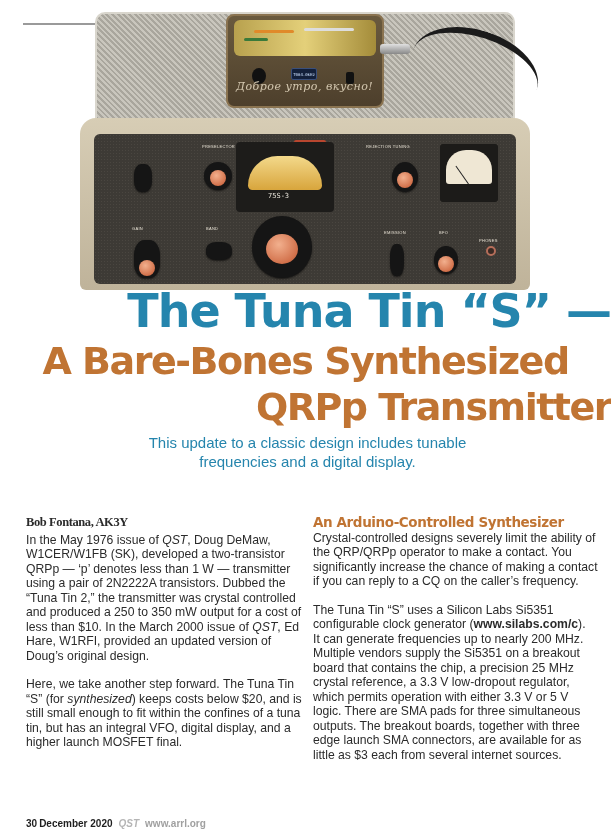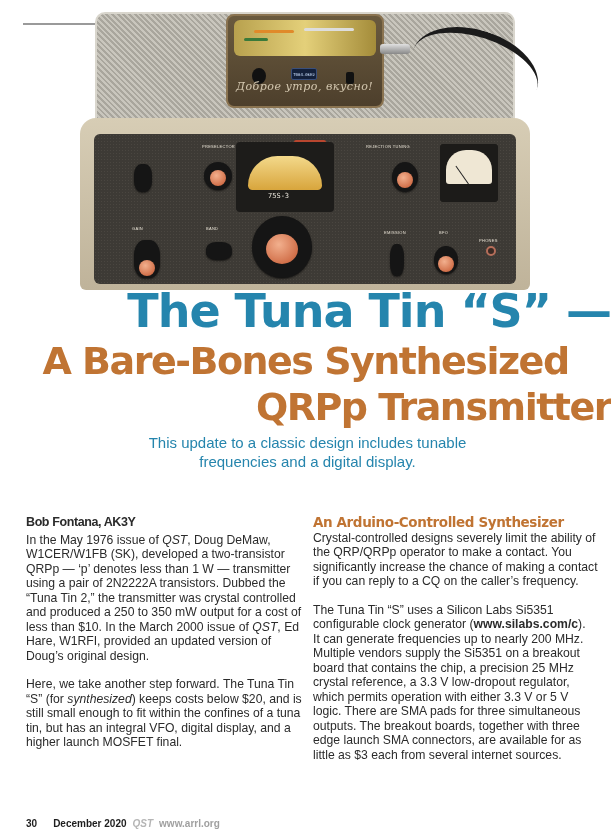--- a/index.html
+++ b/index.html
@@ -83,30 +83,30 @@
     }
     .deck {
       position: absolute; left: 120px; top: 433px; width: 375px; text-align: center;
       font-size: 15px; line-height: 19px; color: #2585ad; font-family: "Liberation Sans", sans-serif;
     }
 
     
     .col { position: absolute; top: 515px; width: 284px; font-size: 12.2px; line-height: 14.5px; color: #2b2b2b; font-family: "Liberation Sans", sans-serif; }
     .col.left { left: 26px; }
     .col.right { left: 313px; width: 286px; }
-    .byline { font-weight: bold; font-size: 12.5px; font-family: Liberation Sans, sans-serif; letter-spacing: -.4px; margin-bottom: 3px; }
+    .byline { font-weight: bold; font-size: 12.5px; font-family: Liberation Serif, serif; letter-spacing: -.4px; margin-bottom: 3px; }
     .section-head { color: #c07433; font-weight: bold; font-size: 13.5px; font-family: "DejaVu Sans", sans-serif; letter-spacing: -.4px; margin-bottom: 1px; }
     .para { margin-bottom: 14px; }
     .para.tight { margin-bottom: 0; }
     em { font-style: italic; }
     b { font-weight: bold; }
 
     
     .folio { position: absolute; left: 26px; top: 818px; font-size: 10px; font-family: "Liberation Sans", sans-serif; white-space: nowrap; }
-    .folio .pg { font-weight: bold; color: #1e1e1e; margin-right: 16px; }
+    .folio .pg { font-weight: bold; color: #1e1e1e; margin-right: 2px; }
     .folio .date { font-weight: bold; color: #1e1e1e; margin-right: 6px; }
     .folio .mag { font-style: italic; color: #b5b5b5; margin-right: 6px; font-weight: bold; }
     .folio .url { color: #a0a0a0; font-weight: bold; }
   </style>
 </head>
 <body>
 
 <div class="rule left"></div>
 <div class="rule right"></div>
 

